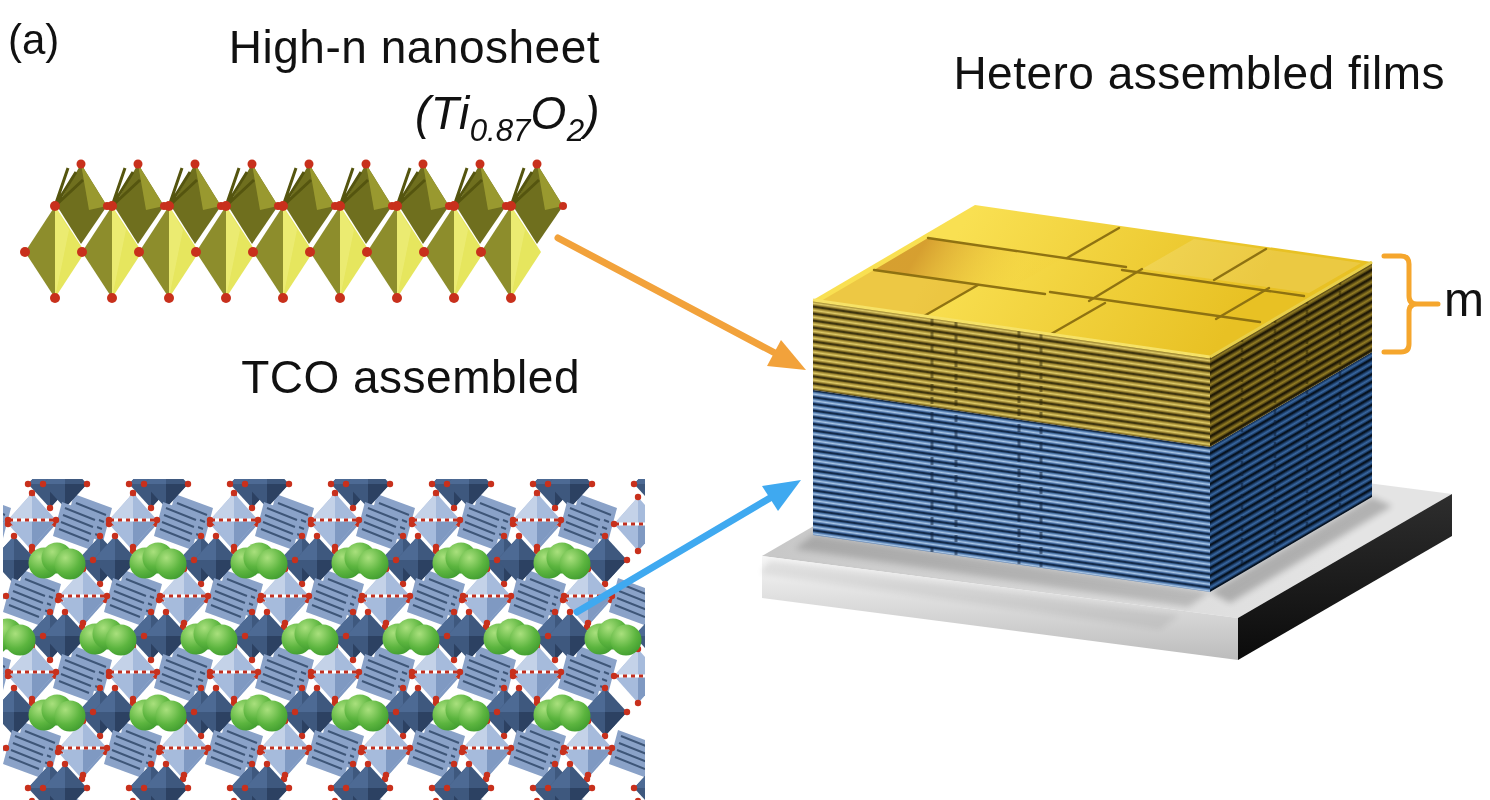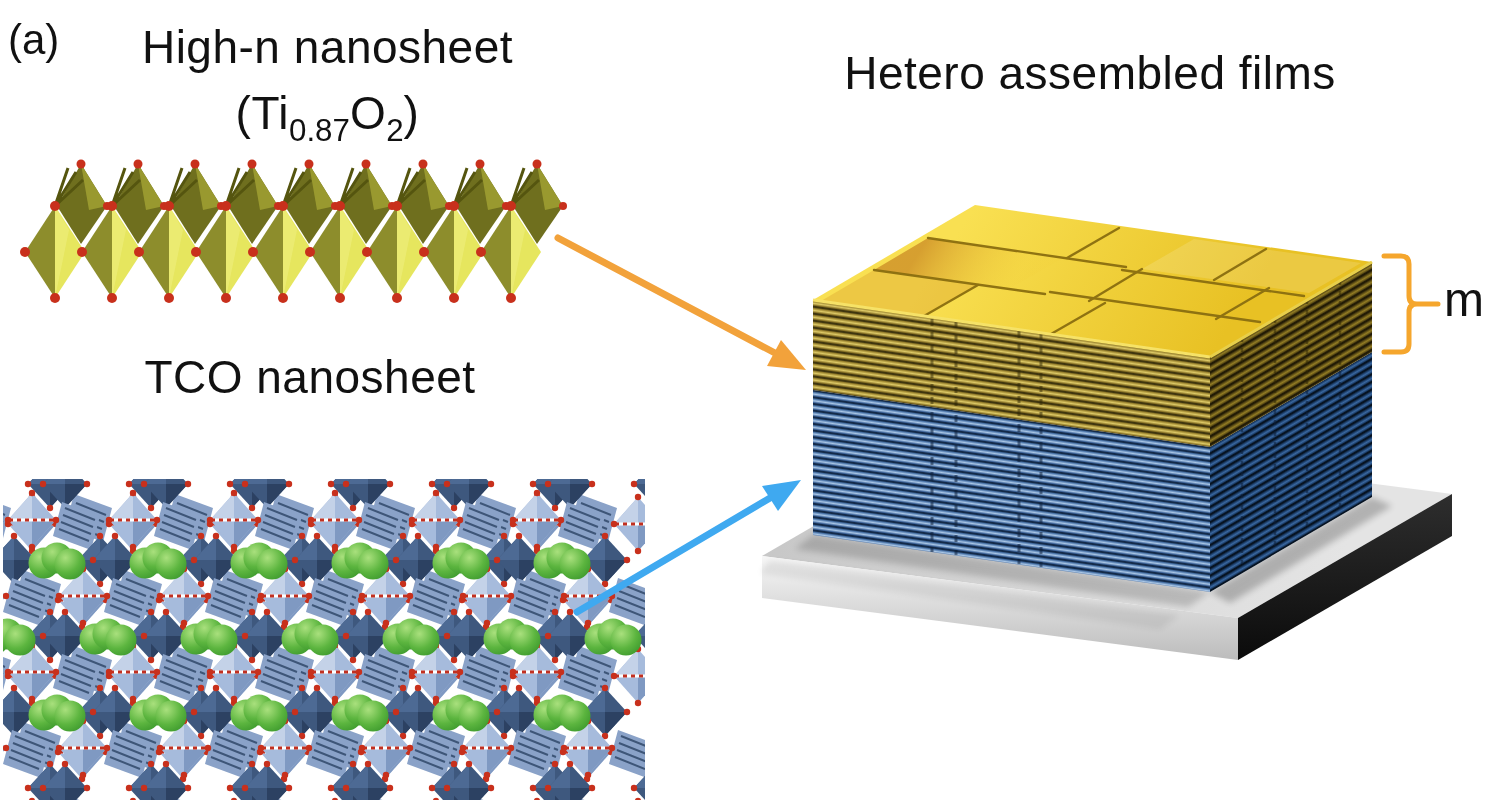--- a/index.html
+++ b/index.html
@@ -1,21 +1,21 @@
 <!DOCTYPE html>
 <html><head>
 <meta charset="utf-8">
 <style>
   html,body{margin:0;padding:0;background:#ffffff;}
   #canvas{
     position:relative;width:1490px;height:800px;background:#ffffff;overflow:hidden;
     font-family:"Liberation Sans","DejaVu Sans",sans-serif;color:#111111;
   }
   #scene{position:absolute;left:0;top:0;}
-  .txt{position:absolute;text-align:center;line-height:1.1;white-space:nowrap;}
+  .txt{position:absolute;text-align:right;line-height:1.1;white-space:nowrap;}
   .title{font-size:46px;letter-spacing:0.5px;}
   .formula{font-size:46px;letter-spacing:0.5px;}
   .formula .sb{font-size:0.68em;position:relative;top:0.38em;letter-spacing:0;}
   #panel-label{position:absolute;left:8px;top:16px;font-size:42px;}
   #m-label{position:absolute;left:1444px;top:272px;font-size:48px;}
 </style>
 </head>
 <body>
 
 <div id="canvas">
@@ -293,23 +293,23 @@
     <line x1="577" y1="612" x2="770" y2="498" stroke="#3fa9f0" stroke-width="7" stroke-linecap="round"></line>
     <polygon points="801,480 778,511 762,486" fill="#3fa9f0"></polygon>
   </g>
 
   <path d="M1384,256 L1401,256 Q1409,256 1409,264 L1409,296 Q1409,304 1417,304 L1438,304 M1417,304 Q1409,304 1409,312 L1409,344 Q1409,352 1401,352 L1384,352" fill="none" stroke="#f5a62d" stroke-width="5" stroke-linecap="round" stroke-linejoin="round"></path>
 </svg>
 
 <div id="panel-label">(a)</div>
 
 <div class="txt title" style="left:55px;top:22px;width:545px;">High-n nanosheet</div>
-<div class="txt formula" style="left:55px;top:88px;width:545px;">
+<div class="txt formula" style="left:55px;top:88px;width:545px;font-style:italic;">
   <span>(Ti</span><span class="sb">0.87</span><span>O</span><span class="sb">2</span><span>)</span>
 </div>
 
-<div class="txt title" style="left:40px;top:352px;width:540px;">TCO nanosheet</div>
+<div class="txt title" style="left:40px;top:352px;width:540px;">TCO assembled</div>
 
 <div class="txt title" style="left:735px;top:24px;width:710px;margin-top:24px;">Hetero assembled films</div>
 
 <div id="m-label">m</div>
 
 </div>
 
 </body></html>

